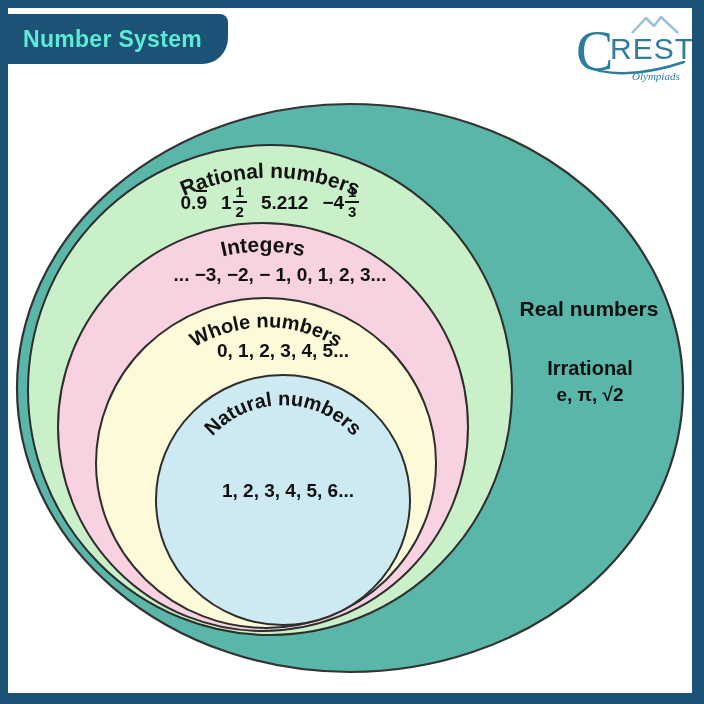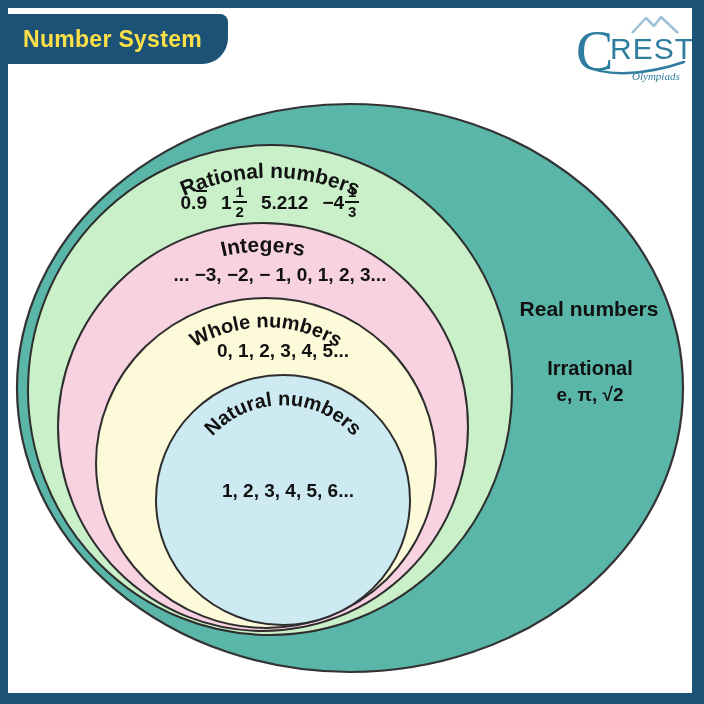--- a/index.html
+++ b/index.html
@@ -2,21 +2,21 @@
 <html><head>
 <meta charset="utf-8">
 <style>
   html,body{margin:0;padding:0;}
   .stage{position:relative;width:704px;height:704px;background:#ffffff;overflow:hidden;
          font-family:"Liberation Sans",sans-serif;}
   .frame{position:absolute;inset:0;border-style:solid;border-color:#1b5276;
          border-width:8px 12px 11px 8px;box-sizing:border-box;pointer-events:none;z-index:5;}
   .banner{position:absolute;left:8px;top:14px;width:220px;height:50px;background:#1b5276;
           border-radius:0 8px 26px 0;display:flex;align-items:center;z-index:4;}
-  .banner-title{color:#fde047;font-size:23px;font-weight:bold;padding-left:15px;letter-spacing:.3px;}
+  .banner-title{color:#5eead4;font-size:23px;font-weight:bold;padding-left:15px;letter-spacing:.3px;}
   .logo{position:absolute;left:576px;top:14px;z-index:4;}
   .diagram{position:absolute;left:0;top:0;}
   .dia-text{font-family:"Liberation Sans",sans-serif;font-weight:bold;fill:#111111;}
   .rational-examples{position:absolute;left:140px;top:176px;width:260px;height:52px;z-index:3;
           display:flex;align-items:center;justify-content:center;gap:14px;
           font-weight:bold;color:#111111;font-size:19px;}
   .ex{display:inline-flex;align-items:center;line-height:1;}
   .overbar{position:relative;display:inline-block;line-height:1;}
   .overbar::before{content:"";position:absolute;left:0;right:0;top:-3px;height:2.5px;background:#111;}
   .frac{display:inline-flex;flex-direction:column;align-items:center;font-size:15px;

